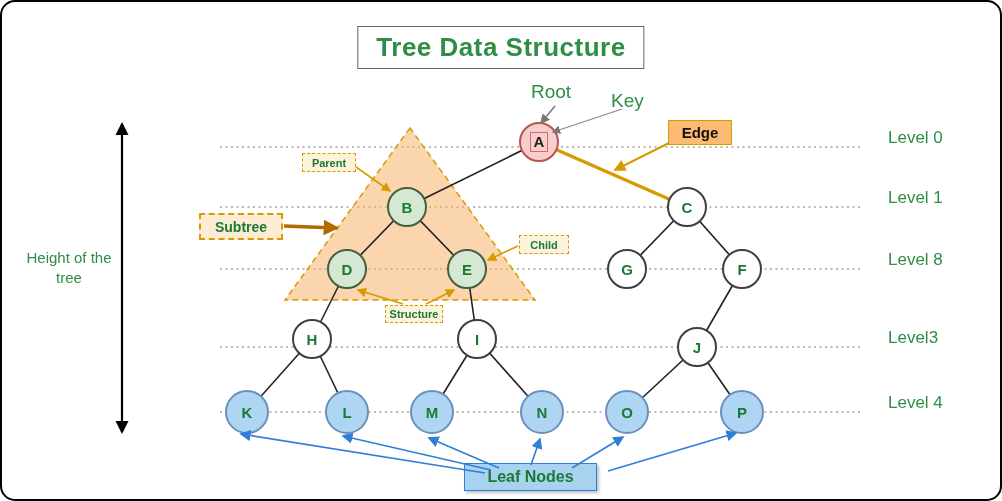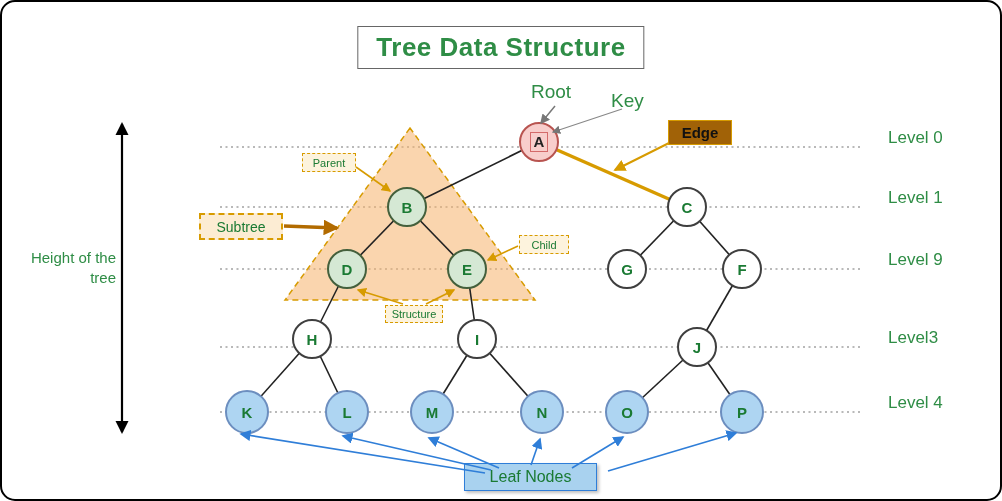--- a/index.html
+++ b/index.html
@@ -17,28 +17,28 @@
           font-weight:bold; font-size:15px; color:#1a7a33;
           background:#fff; border:2px solid #3f3f3f; z-index:3; }
   .node.rootnode { background:#f8cecc; border-color:#b85450; color:#222; }
   .node.green { background:#d5e8d4; border-color:#44603c; }
   .node.leaf { width:44px; height:44px; background:#aed5f2; border-color:#6c8ebf; font-size:15px; }
   .key-rect { border:1px solid #d46a6a; padding:0 3px; line-height:1.15; }
 
   .level-label { position:absolute; left:886px; width:82px; color:#2f8d46; font-size:17px; z-index:2; }
 
   .freetext { position:absolute; color:#2f8d46; font-size:19px; z-index:4;text-align:center; }
-  .height-text { position:absolute; left:20px; top:246px; width:94px; text-align:right;
+  .height-text { position:absolute; left:20px; top:246px; width:94px; text-align:center;
                  color:#2f8d46; font-size:15px; line-height:1.3; z-index:2; }
 
   .tag { position:absolute; display:flex; align-items:center; justify-content:center;
-         text-align:center; color:#1a7a33; font-weight:normal; z-index:4; }
+         text-align:center; color:#1a7a33; font-weight:bold; z-index:4; }
   .tag.dashed { background:#fdf3dd; border:1px dashed #d79b00; font-size:11px; }
   .tag.subtree-tag { background:#fcecd3; border:2px dashed #d79b00; font-size:14px;text-align:center; }
-  .tag.edge-tag { background:#a16207; border:1px solid #d79b00; color:#111;
+  .tag.edge-tag { background:#fdba74; border:1px solid #d79b00; color:#111;
                   font-size:15px; font-weight:bold; }
   .tag.leaf-tag { background:#a9d2ef; border:1px solid #2f7ed8; font-size:16px;
                   box-shadow:2px 2px 3px rgba(0,0,0,.25); }
 </style>
 </head>
 <body>
 
 <div class="canvas">
 
   <svg class="layer" viewBox="0 0 1002 501">
@@ -87,21 +87,21 @@
   <div class="node" style="left:675px;top:325px">J</div>
   <div class="node leaf" style="left:223px;top:388px">K</div>
   <div class="node leaf" style="left:323px;top:388px">L</div>
   <div class="node leaf" style="left:408px;top:388px">M</div>
   <div class="node leaf" style="left:518px;top:388px">N</div>
   <div class="node leaf" style="left:603px;top:388px">O</div>
   <div class="node leaf" style="left:718px;top:388px">P</div>
 
   <div class="level-label" style="top:126px">Level 0</div>
   <div class="level-label" style="top:186px">Level 1</div>
-  <div class="level-label" style="top:248px">Level 9</div>
+  <div class="level-label" style="top:248px">Level 8</div>
   <div class="level-label" style="top:326px">Level3</div>
   <div class="level-label" style="top:391px">Level 4</div>
 
   <div class="freetext" style="left:529px;top:79px">Root</div>
   <div class="freetext" style="left:609px;top:88px">Key</div>
   <div class="height-text">Height of the tree</div>
 
   <div class="tag dashed" style="left:300px;top:151px;width:54px;height:19px">Parent</div>
   <div class="tag subtree-tag" style="left:197px;top:211px;width:84px;height:27px">Subtree</div>
   <div class="tag dashed" style="left:517px;top:233px;width:50px;height:19px">Child</div>

